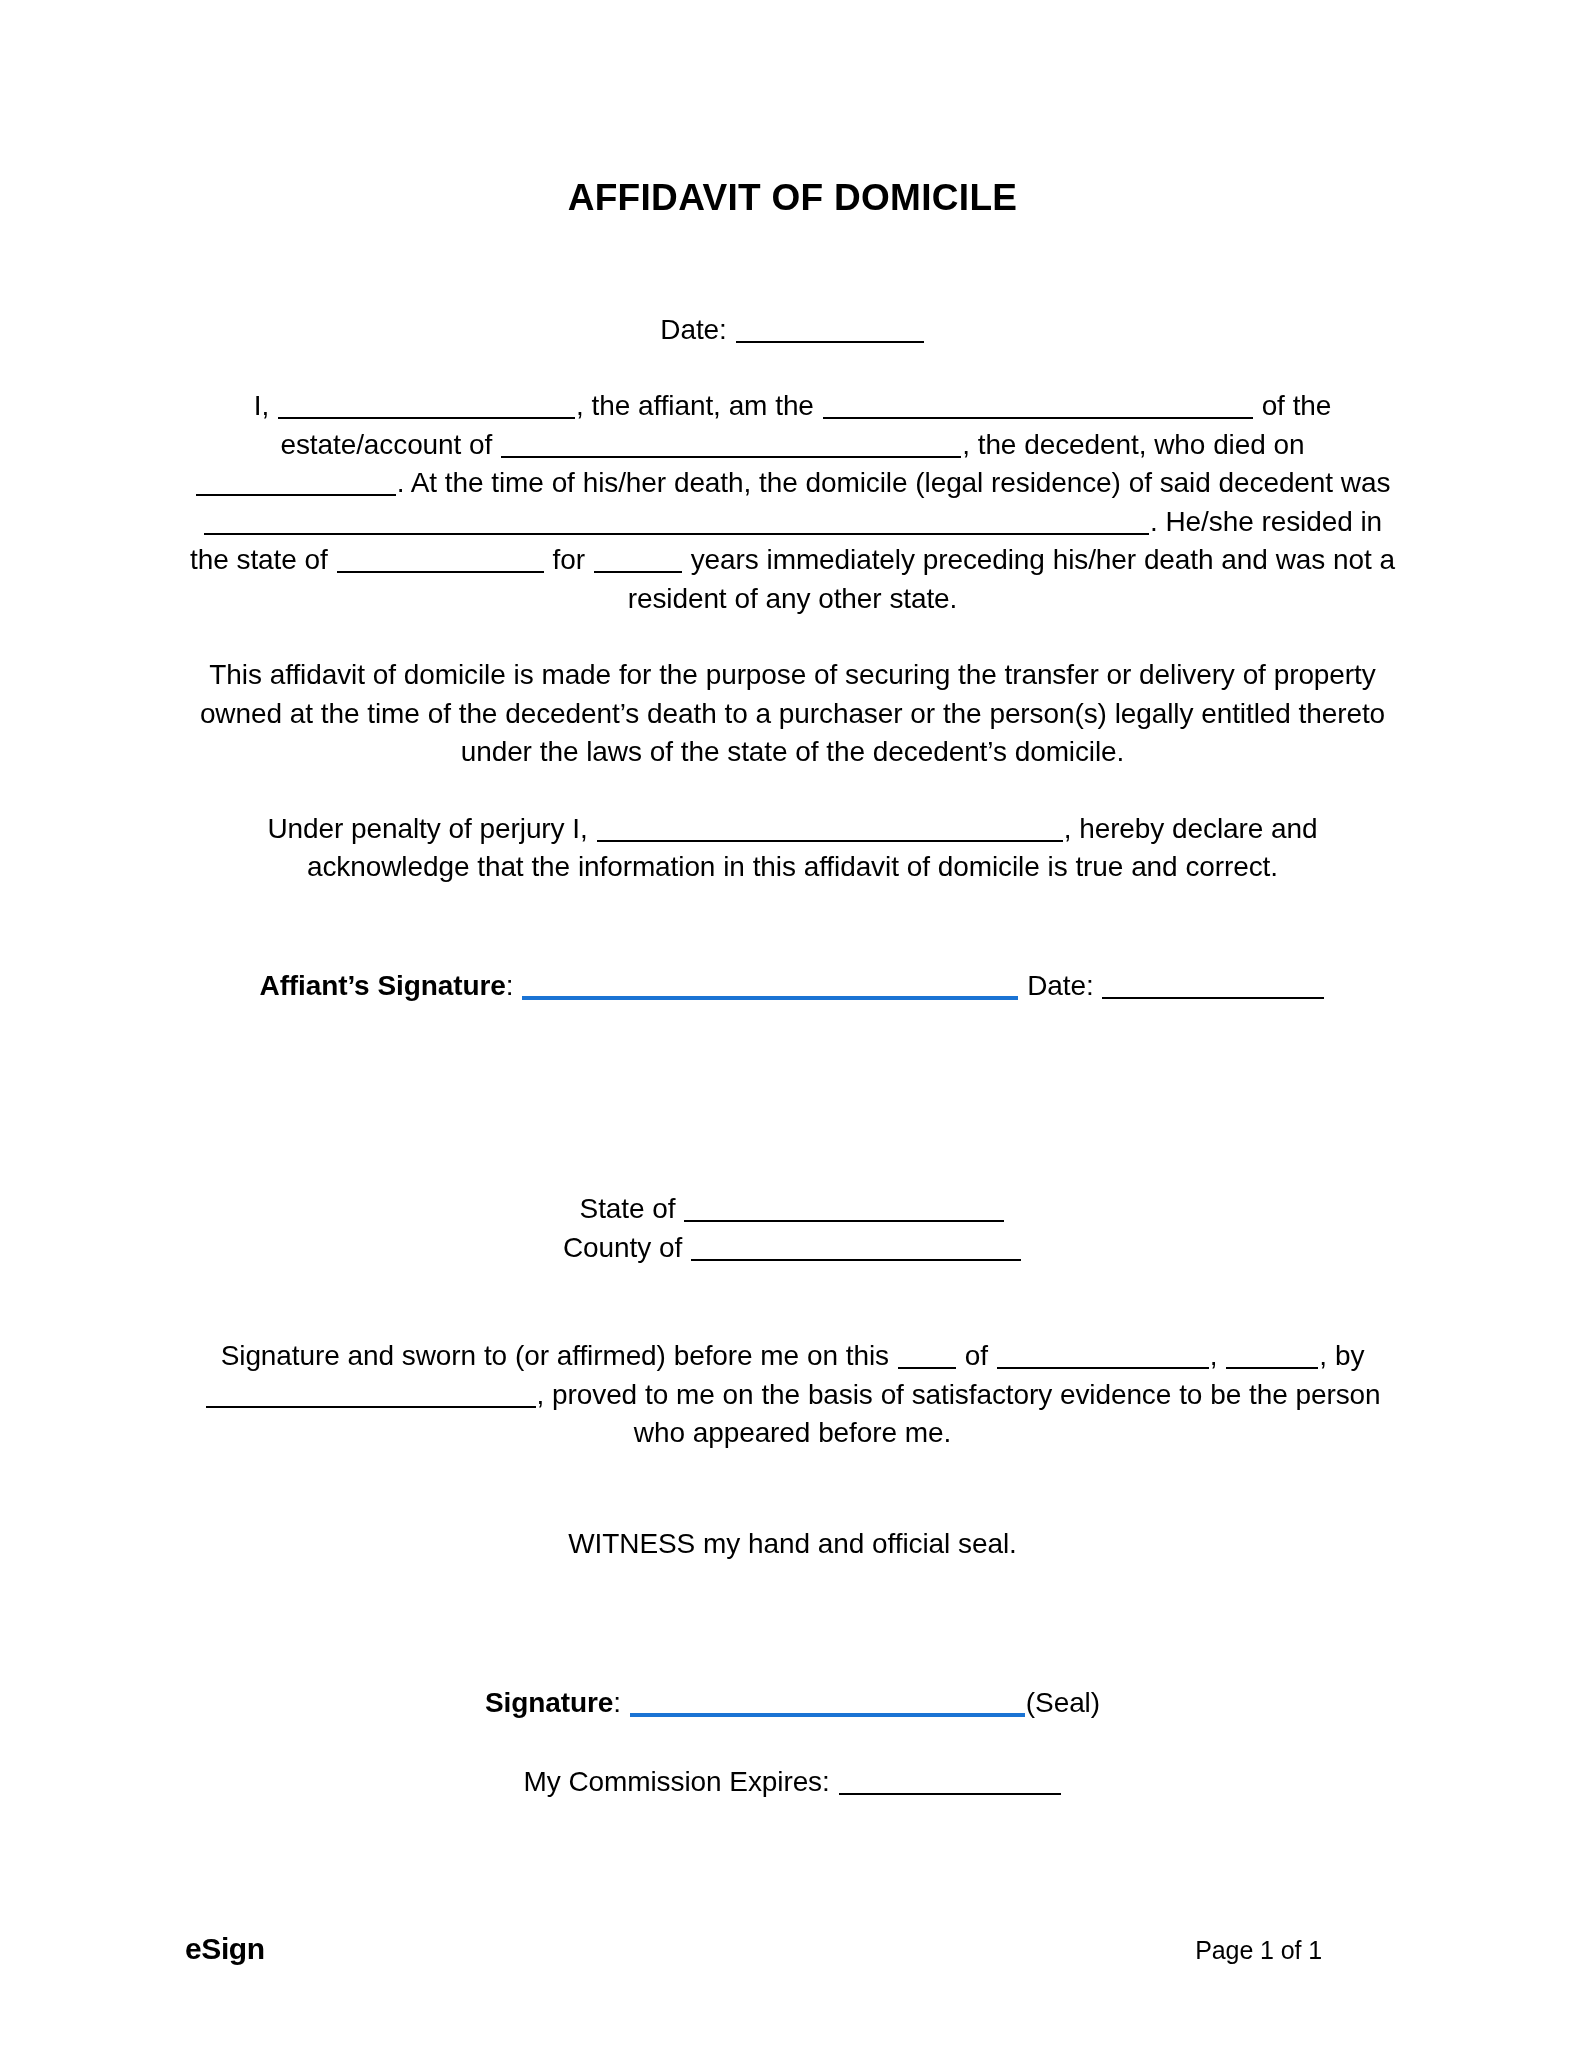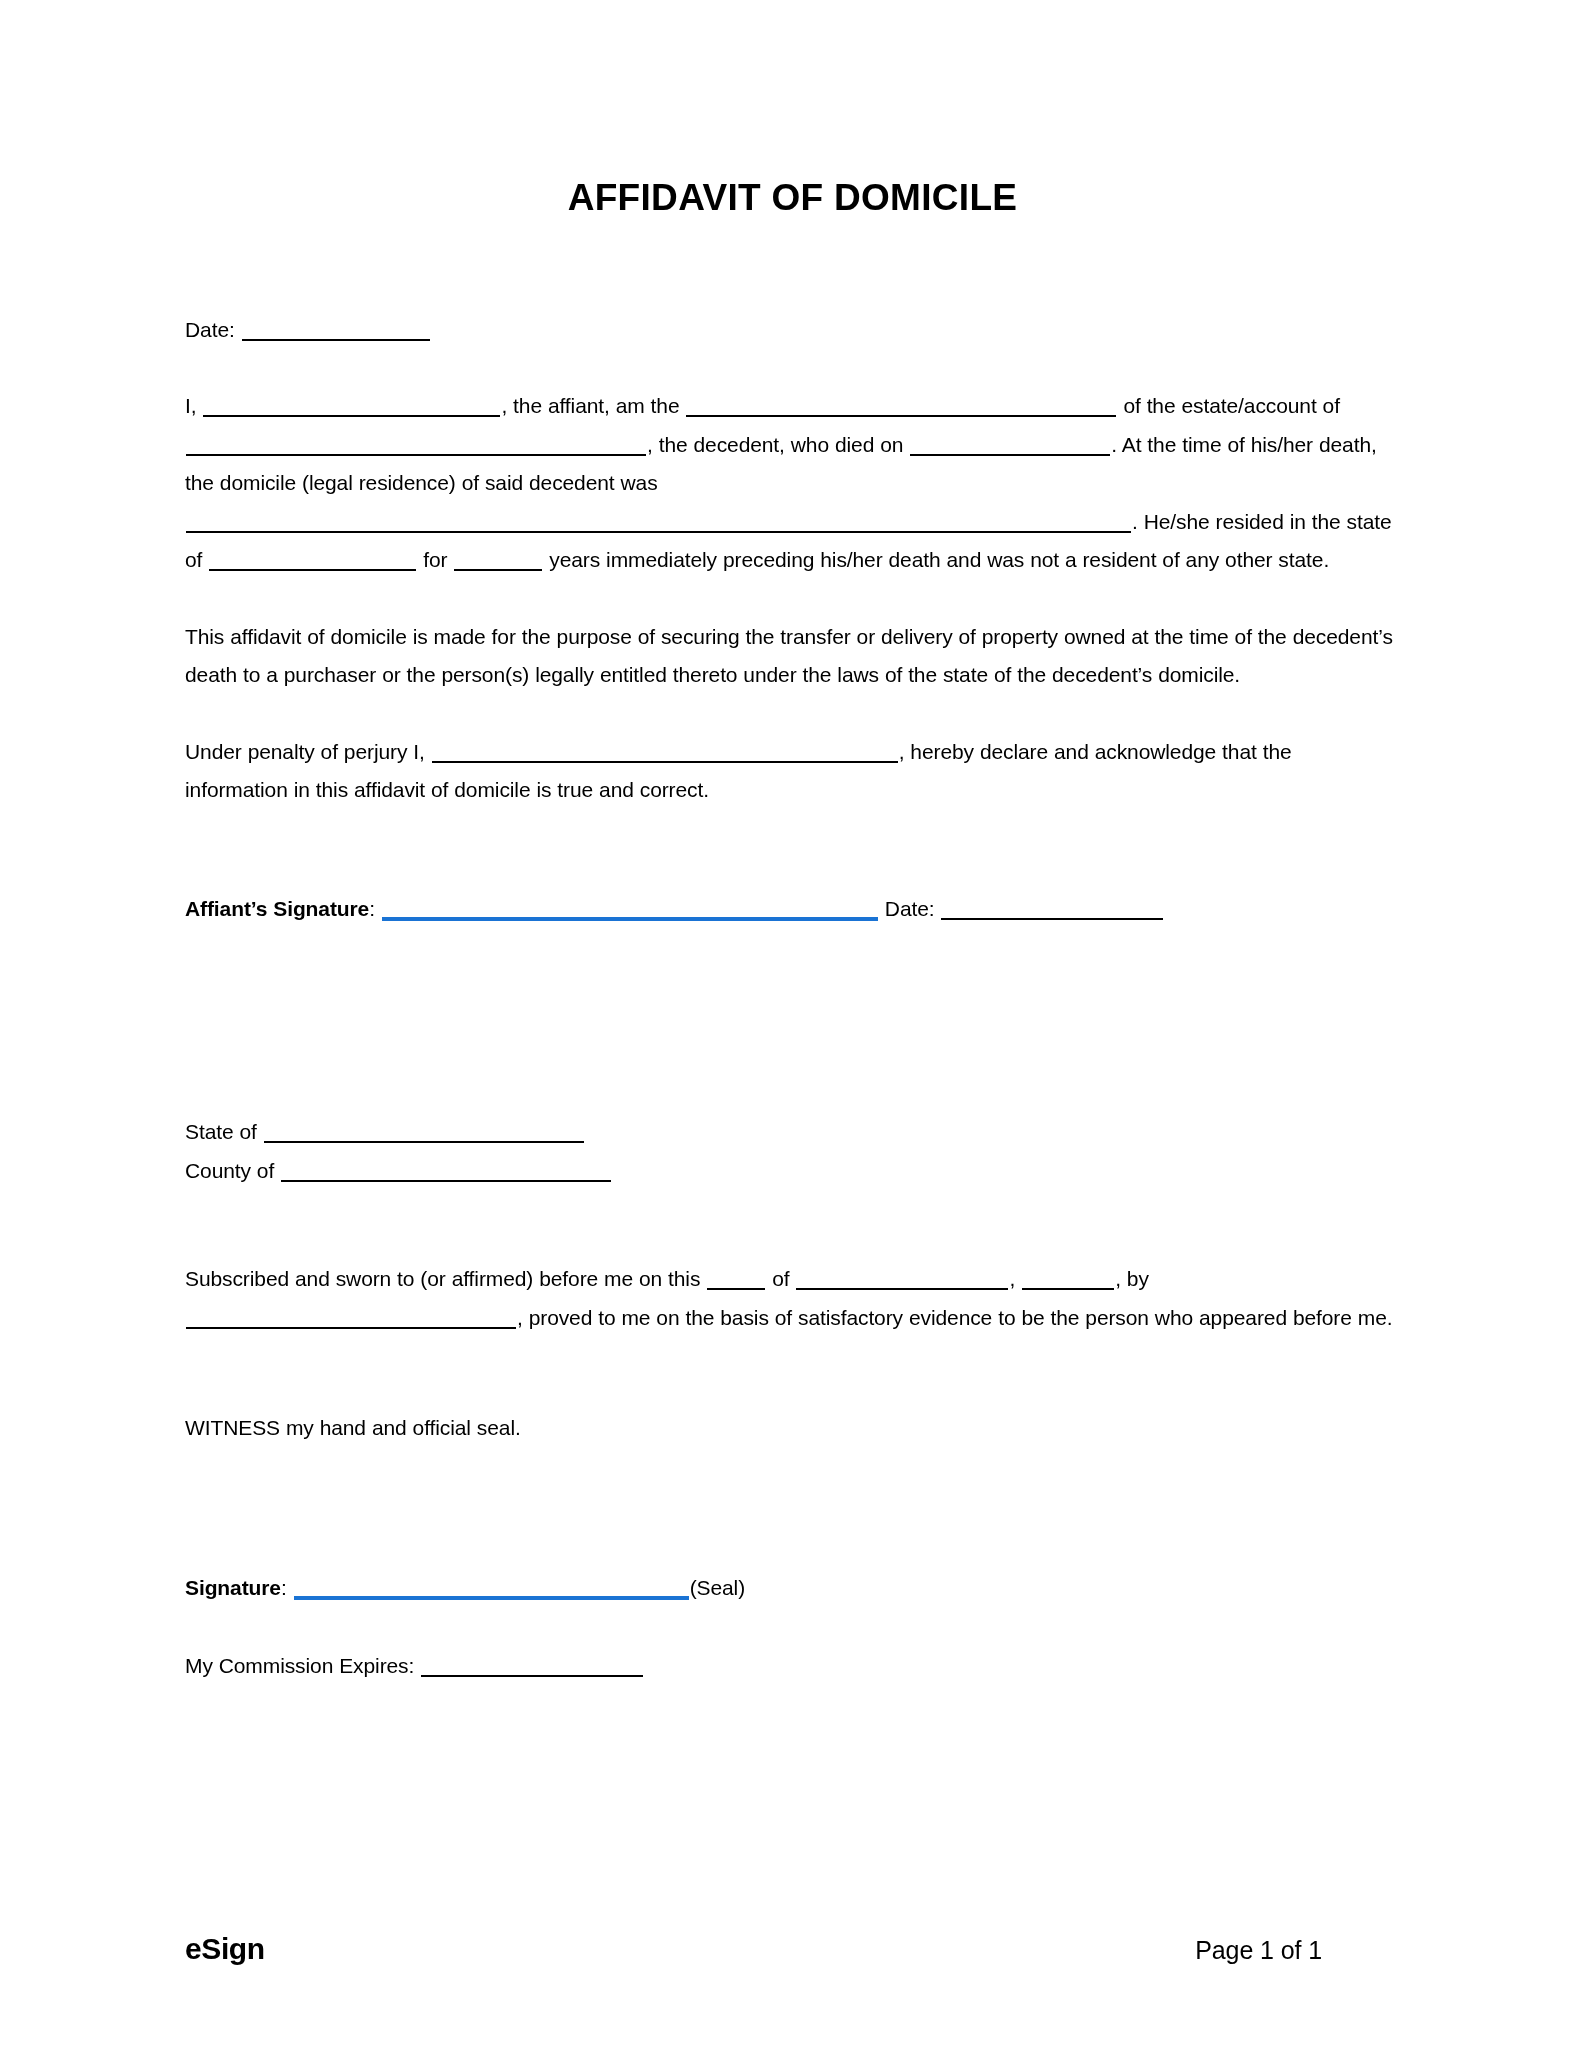--- a/index.html
+++ b/index.html
@@ -32,24 +32,25 @@
     font-size: 37px;
     font-weight: bold;
     letter-spacing: 0.3px;
     margin-top: 178px;
     margin-bottom: 0;
     line-height: 1.1;
   }
 
   
   .body-text {
-    font-size: 21px;
+    font-size: 28px;
     line-height: 38.5px;
     letter-spacing: -0.1px;
     word-spacing: 0.2px;
+    text-align: center;
   }
   .para { margin: 0; }
 
   
   .gap-top-fields  { height: 92px; }
   .gap-para1       { height: 38px; }
   .gap-para2       { height: 38px; }
   .gap-para3       { height: 38px; }
   .gap-sig         { height: 32px; }
   .gap-state       { height: 185px; }
@@ -186,21 +187,21 @@
       </div>
       <div class="para">
         <span>County of</span>
         <span class="rule w-countyof"></span>
       </div>
     </div>
 
     <div class="gap-sworn"></div>
 
     <div class="body-text para">
-      <span>Subscribed and sworn to (or affirmed) before me on this</span>
+      <span>Signature and sworn to (or affirmed) before me on this</span>
       <span class="rule w-day"></span>
       <span>of</span>
       <span class="rule w-month"></span><span>,</span>
       <span class="rule w-year"></span><span>,</span>
       <span>by</span>
       <span class="rule w-by"></span><span>, proved to me on the basis of satisfactory evidence</span>
       <span>to be the person who appeared before me.</span>
     </div>
 
     <div class="gap-witness"></div>

